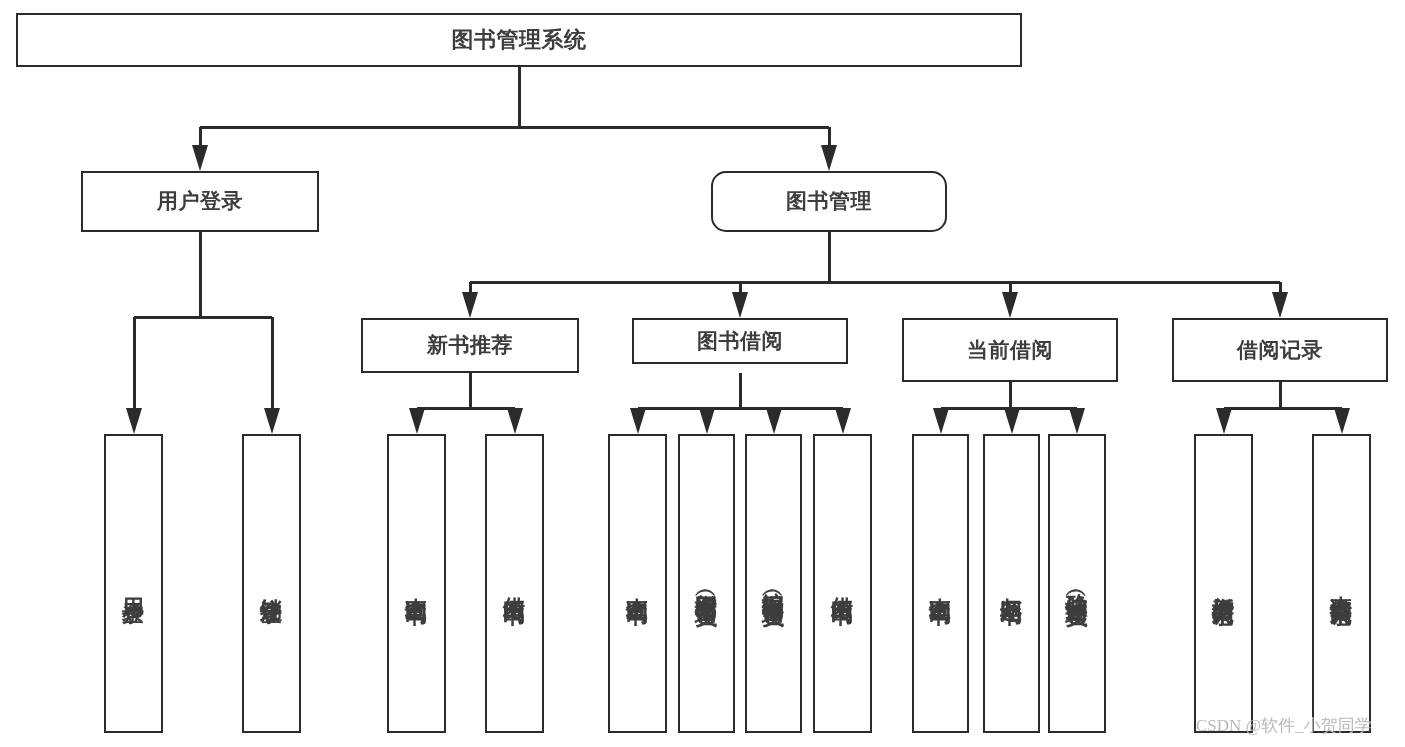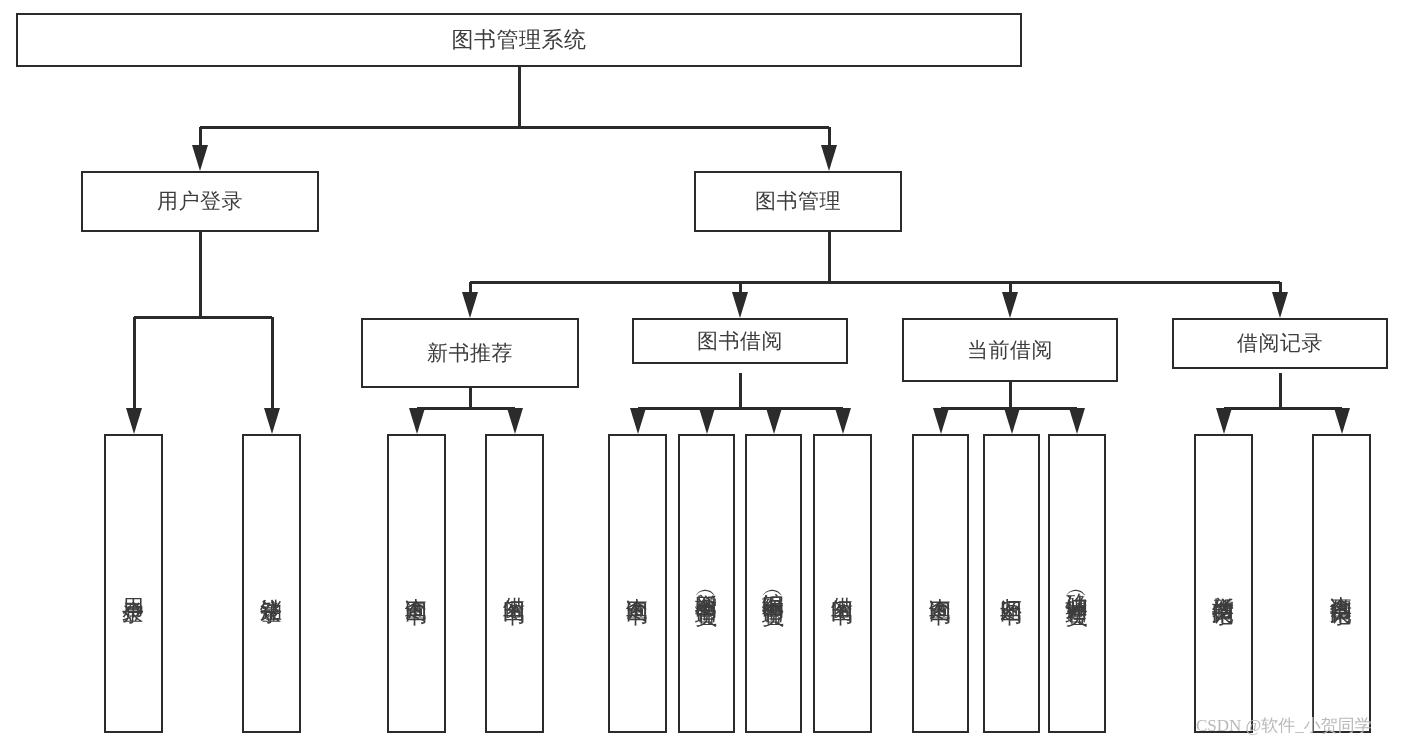--- a/index.html
+++ b/index.html
@@ -28,20 +28,21 @@
   .node {
     position: absolute;
     box-sizing: border-box;
     border: 2px solid #2b2b2b;
     background: #ffffff;
     display: flex;
     align-items: center;
     justify-content: center;
     color: #3d3d3d;
     z-index: 2;
+    font-weight: bold;
   }
   .node .lbl {
     display: block;
     text-align: center;
     line-height: 1.18;
     letter-spacing: 0.5px;
   }
   
   .node.h .lbl {
     font-size: 21px;
@@ -130,33 +131,33 @@
       <line x1="1342" y1="408" x2="1342" y2="410" stroke="#2b2b2b" stroke-width="3" shape-rendering="crispEdges"></line>
       <polygon points="1334,408 1350,408 1342,434" fill="#2b2b2b"></polygon>
     </svg>
   <div id="nodes-layer">
       <div class="node h root" style="left: 16px; top: 13px; width: 1006px; height: 54px;">
         <span class="lbl">图书管理系统</span>
       </div>
       <div class="node h" style="left: 81px; top: 171px; width: 238px; height: 61px;">
         <span class="lbl">用户登录</span>
       </div>
-      <div class="node h" style="left: 694px; top: 171px; width: 208px; height: 61px;">
+      <div class="node h" style="left: 711px; top: 171px; width: 236px; height: 61px; border-radius: 15px;">
         <span class="lbl">图书管理</span>
       </div>
-      <div class="node h" style="left: 361px; top: 318px; width: 218px; height: 70px;">
+      <div class="node h" style="left: 361px; top: 318px; width: 218px; height: 55px;">
         <span class="lbl">新书推荐</span>
       </div>
       <div class="node h" style="left: 632px; top: 318px; width: 216px; height: 46px;">
         <span class="lbl">图书借阅</span>
       </div>
       <div class="node h" style="left: 902px; top: 318px; width: 216px; height: 64px;">
         <span class="lbl">当前借阅</span>
       </div>
-      <div class="node h" style="left: 1172px; top: 318px; width: 216px; height: 51px;">
+      <div class="node h" style="left: 1172px; top: 318px; width: 216px; height: 64px;">
         <span class="lbl">借阅记录</span>
       </div>
       <div class="node v" style="left: 104px; top: 434px; width: 59px; height: 299px;">
         <span class="lbl">用户登录</span>
       </div>
       <div class="node v" style="left: 242px; top: 434px; width: 59px; height: 299px;">
         <span class="lbl">注销登录</span>
       </div>
       <div class="node v" style="left: 387px; top: 434px; width: 59px; height: 299px;">
         <span class="lbl">查询图书</span>

